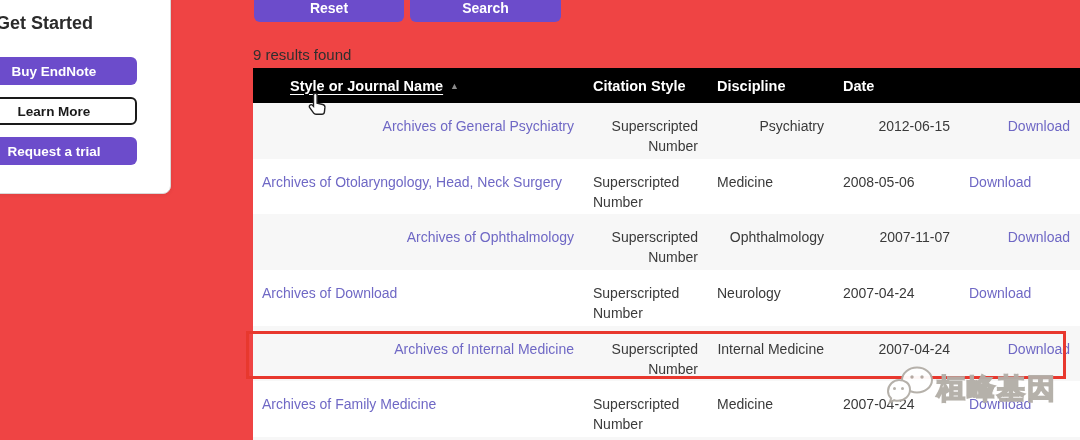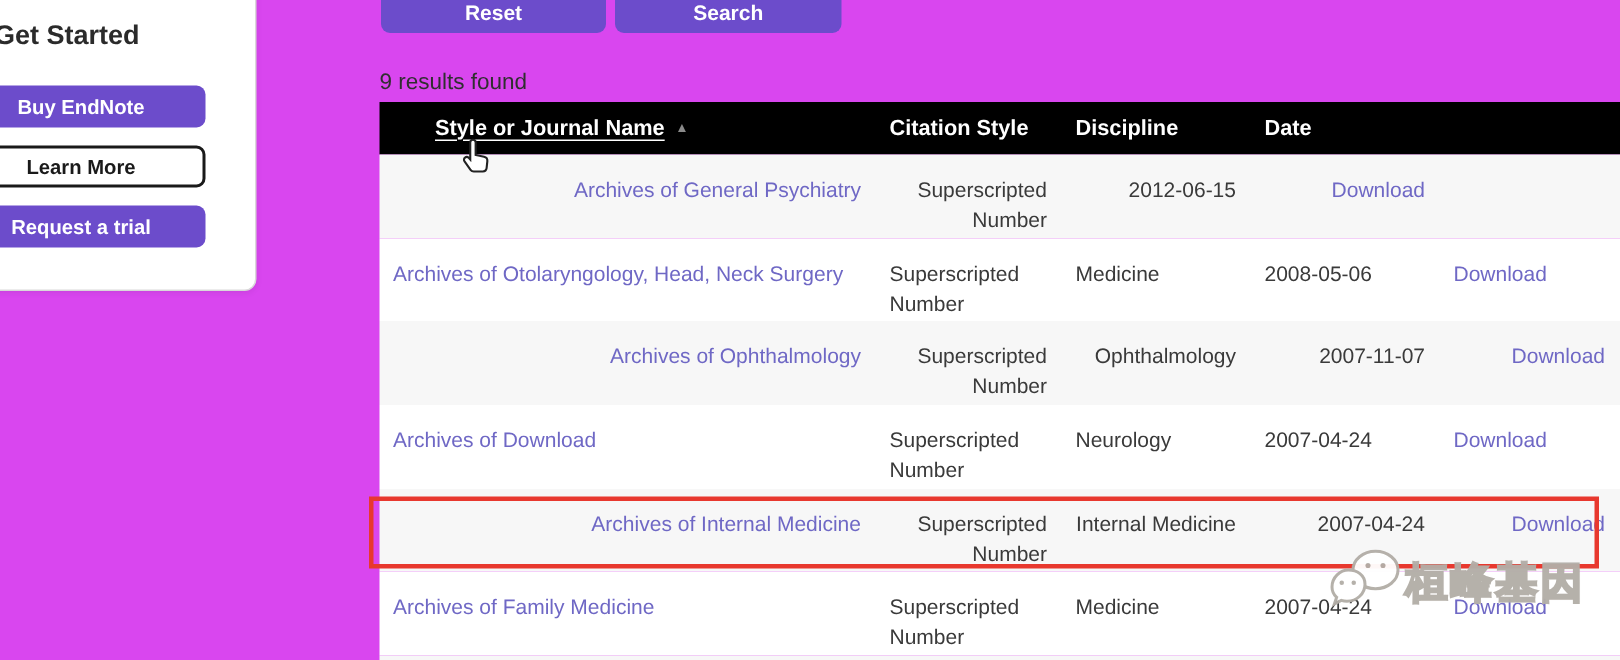--- a/index.html
+++ b/index.html
@@ -1,18 +1,18 @@
 <!DOCTYPE html>
 <html><head>
 <meta charset="utf-8">
 <style>
   html,body{margin:0;padding:0;background:#fff;}
   .page{
     position:relative; width:1080px; height:440px; overflow:hidden;
-    background:#d946ef; font-family:"Liberation Sans", sans-serif;
+    background:#ef4444; font-family:"Liberation Sans", sans-serif;
   }
   
   .sidebar-card{
     position:absolute; left:-41px; top:-38px; width:210px; height:230px;
     background:#fff; border:1px solid #d9d9d9; border-radius:8px;
     box-shadow:0 1px 4px rgba(0,0,0,.07);
   }
   .sidebar-title{
     position:absolute; left:36px; top:50px; font-size:18px; font-weight:bold;
     color:#2b2b2b; white-space:nowrap;
@@ -95,20 +95,21 @@
       </div>
       <div class="th">Citation Style</div>
       <div class="th">Discipline</div>
       <div class="th">Date</div>
       <div class="th"></div>
     </div>
     <div id="tbody">
         <div class="trow stripe">
           <div class="td link">Archives of General Psychiatry</div>
           <div class="td">Superscripted Number</div>
+          <div class="td">Psychiatry</div>
           <div class="td">2012-06-15</div>
           <div class="td link">Download</div>
         </div>
         <div class="trow">
           <div class="td link">Archives of Otolaryngology, Head, Neck Surgery</div>
           <div class="td">Superscripted Number</div>
           <div class="td">Medicine</div>
           <div class="td">2008-05-06</div>
           <div class="td link">Download</div>
         </div>

